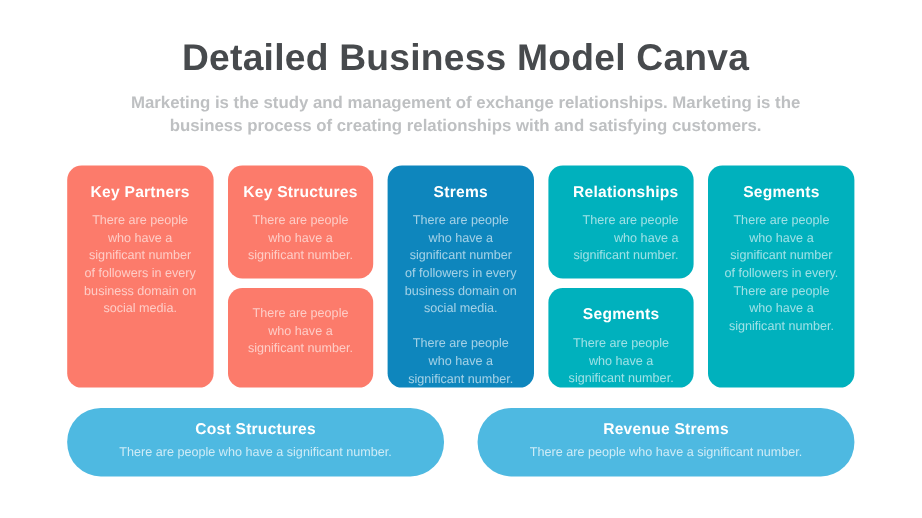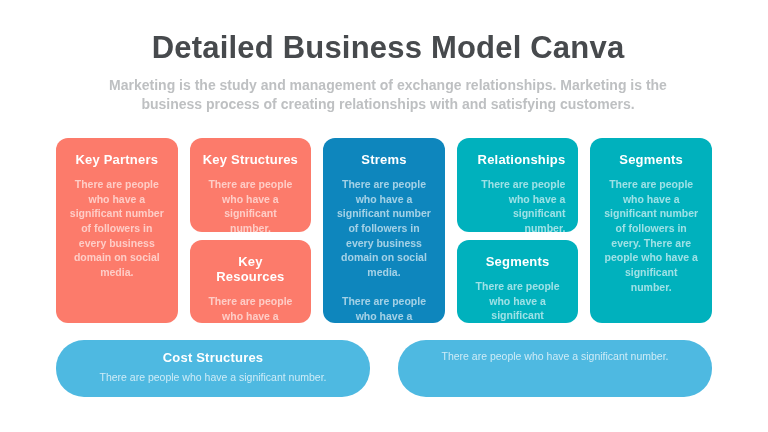--- a/index.html
+++ b/index.html
@@ -42,21 +42,20 @@
     overflow:hidden;
   }
   .box .box-title{
     font-size:13px;font-weight:700;letter-spacing:0.2px;
     margin:0 0 10px 0;
   }
   .box .box-body{
     font-size:10.5px;line-height:1.4;
     color:rgba(255,255,255,0.62);
     margin:0;
-    font-weight:bold;
   }
   .box .box-body + .box-body{margin-top:14px;}
 
   .span2{grid-row:1 / 3;}
   .coral{background:var(--coral,#FC7B6B);}
   .blue{background:var(--blue,#0E86BD);}
   .teal{background:var(--teal,#00B1BD);}
 
   
   .bottom{
@@ -108,37 +107,37 @@
       <p class="box-title">Relationships</p>
       <p class="box-body">There are people who have a significant number.</p>
     </div>
 
     <div class="box teal span2" style="grid-column:5;">
       <p class="box-title">Segments</p>
       <p class="box-body">There are people who have a significant number of followers in every. There are people who have a significant number.</p>
     </div>
 
     <div class="box coral" style="grid-column:2;grid-row:2;">
-      <p class="box-title">Key Resources</p>
       <p class="box-body">There are people who have a significant number.</p>
     </div>
 
     <div class="box teal" style="grid-column:4;grid-row:2;">
       <p class="box-title">Segments</p>
       <p class="box-body">There are people who have a significant number.</p>
     </div>
 
   </div>
 
   <div class="bottom">
 
     <div class="wide-box">
       <p class="box-title">Cost Structures</p>
       <p class="box-body">There are people who have a significant number.</p>
     </div>
 
     <div class="wide-box">
+      <p class="box-title">Revenue Strems</p>
       <p class="box-body">There are people who have a significant number.</p>
     </div>
 
   </div>
 
 </div>
 
 </body></html>

